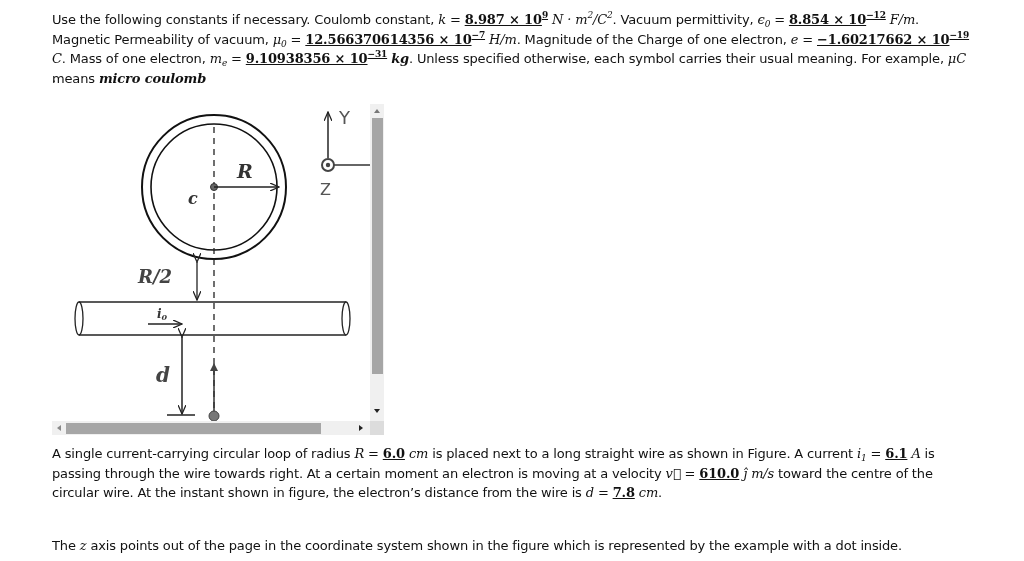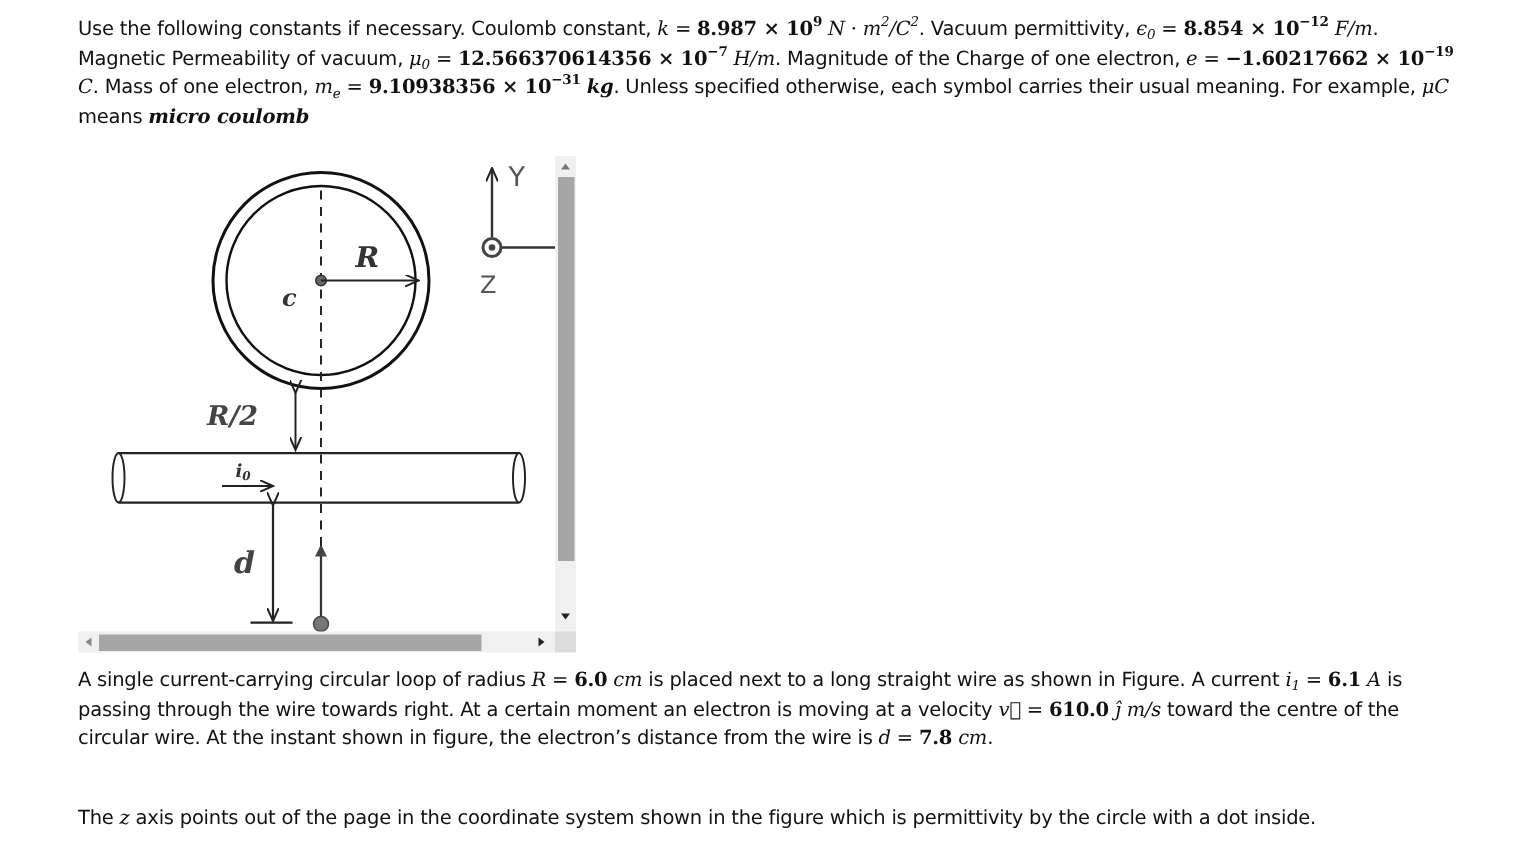--- a/index.html
+++ b/index.html
@@ -1,20 +1,20 @@
 <!DOCTYPE html>
 <html><head>
 <meta charset="utf-8">
 <style>
   html, body { margin:0; padding:0; background:#ffffff; }
   body { width:1024px; height:561px; position:relative; overflow:hidden;
          font-family:"DejaVu Sans", sans-serif; color:#111; }
   .para { position:absolute; left:52px; width:920px; font-size:13px; line-height:19.5px; letter-spacing:-0.15px; }
   .m { font-family:"DejaVu Serif", serif; font-style:italic; }
-  .mb { font-family:"DejaVu Serif", serif; font-weight:bold; }
+  .mb { font-family:"DejaVu Serif", serif; font-weight:bold;text-decoration:underline; }
   .mi { font-family:"DejaVu Serif", serif; font-weight:bold; font-style:italic; }
   sup { font-size:9px; vertical-align:6px; line-height:0; }
   sub { font-size:9px; vertical-align:-3px; line-height:0; }
   #p1 { top:10px; }
   #dot { position:absolute; left:52px; top:70px; font-size:13px; }
   #figure { position:absolute; left:52px; top:97px; width:332px; height:340px; }
   #p2 { top:444px; }
   #p3 { top:536px; }
   .vscroll { position:absolute; left:370px; top:104px; width:14px; height:318px; background:#f0f0f0; }
   .vthumb { position:absolute; left:2px; top:14px; width:11px; height:256px; background:#a6a6a6; }
@@ -91,14 +91,14 @@
   <div class="hthumb"></div>
   <div class="arrow" style="left:307px; top:4px; border-top:3px solid transparent; border-bottom:3px solid transparent; border-left:4px solid #222;"></div>
 </div>
 <div class="corner"></div>
 
 <div id="p2" class="para">
   <span>A single current-carrying circular loop of radius </span><span class="m">R</span> = <span class="mb">6.0</span> <span class="m">cm</span><span> is placed next to a long straight wire as shown in Figure. A current </span><span class="m">i</span><sub class="m">1</sub> = <span class="mb">6.1</span> <span class="m">A</span><span> is passing through the wire towards right. At a certain moment an electron is moving at a velocity </span><span class="m">v⃗</span> = <span class="mb">610.0</span> <span class="m">ĵ</span> <span class="m">m/s</span><span> toward the centre of the circular wire. At the instant shown in figure, the electron’s distance from the wire is </span><span class="m">d</span> = <span class="mb">7.8</span> <span class="m">cm</span><span>.</span>
 </div>
 
 <div id="p3" class="para">
-  <span>The </span><span class="m">z</span><span> axis points out of the page in the coordinate system shown in the figure which is permittivity by the circle with a dot inside.</span>
+  <span>The </span><span class="m">z</span><span> axis points out of the page in the coordinate system shown in the figure which is represented by the example with a dot inside.</span>
 </div>
 
 </body></html>

